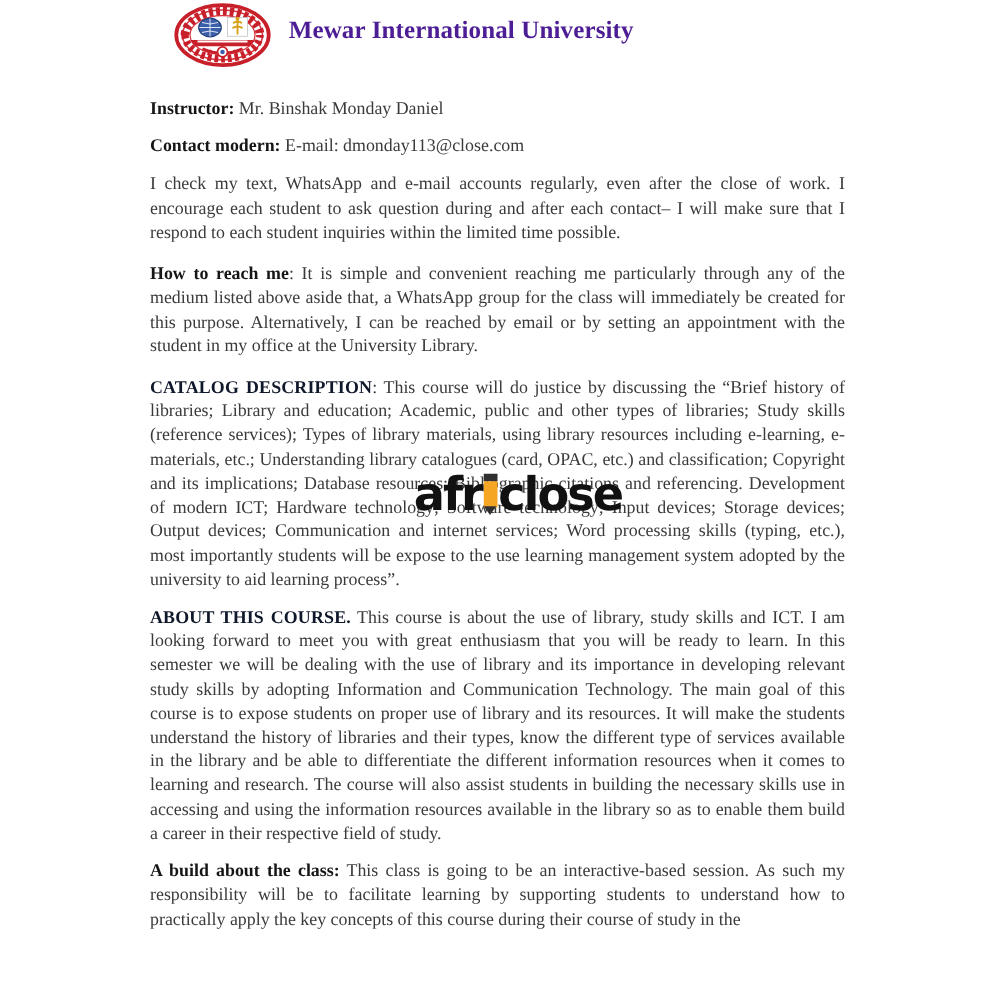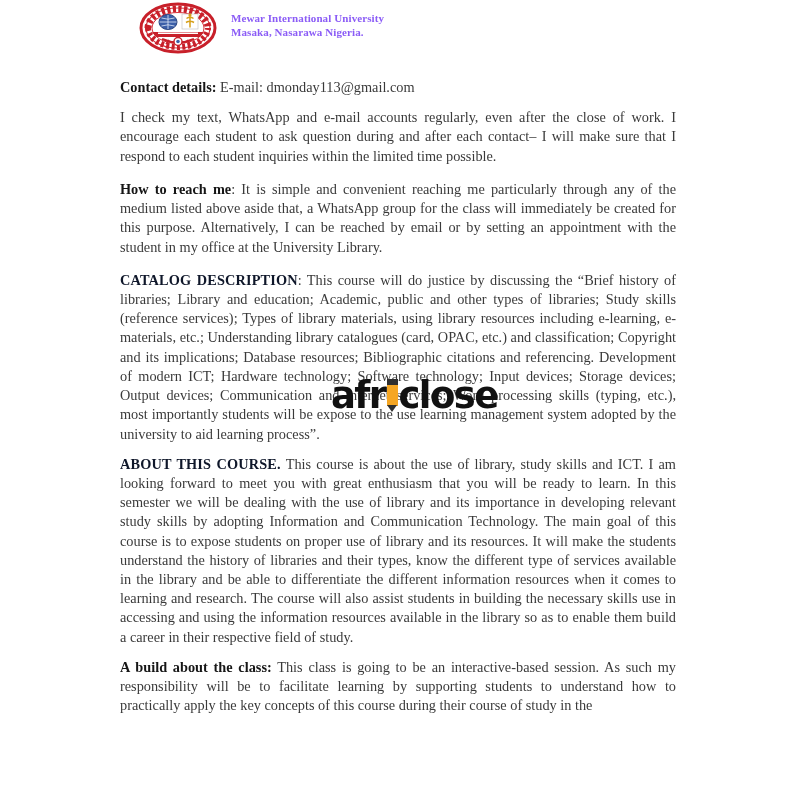--- a/index.html
+++ b/index.html
@@ -40,23 +40,23 @@
   .crest svg { display: block; }
 
   .univ-block {
     margin-left: 13px;
     padding-top: 9px;
     line-height: 1.30;
   }
   .univ-name, .univ-loc {
     font-family: "Liberation Serif", serif;
     font-weight: bold;
-    font-size: 11px;
+    font-size: 20px;
     letter-spacing: .1px;
-    color: #8b5cf6;
+    color: #4c1d95;
     white-space: nowrap;
   }
 
   
   .content {
     position: absolute;
     left: 120px;
     top: 78px;
     width: 556px;
   }
@@ -154,29 +154,31 @@
         <path d="M20 31.2 h40" stroke="#ffffff" stroke-width="1.6"></path>
 
         <path d="M24 37 q16 7 32 0" stroke="#c8202a" stroke-width="2.4" fill="none"></path>
         <circle cx="40" cy="39.5" r="4" fill="#ffffff" stroke="#c8202a" stroke-width="1.4"></circle>
         <circle cx="40" cy="39.5" r="1.8" fill="#3b5fa8"></circle>
         <path d="M31 38 l-3 4 M49 38 l3 4" stroke="#c8202a" stroke-width="1.6"></path>
       </svg>
     </div>
     <div class="univ-block">
       <div class="univ-name">Mewar International University</div>
-      <div class="univ-loc">Masaka, Nasarawa Nigeria.</div>
     </div>
   </div>
 
   <div class="content">
 
-
-    <p class="para">
-      <span class="lead">Contact details:</span><span> E-mail: dmonday113@gmail.com</span>
+    <p class="para">
+      <span class="lead">Instructor:</span><span> Mr. Binshak Monday Daniel</span>
+    </p>
+
+    <p class="para">
+      <span class="lead">Contact modern:</span><span> E-mail: dmonday113@close.com</span>
     </p>
 
 
     <p class="para gap-lg">
       <span>I check my text, WhatsApp and e-mail accounts regularly, even after the close of work. I encourage each student to ask question during and after each contact– I will make sure that I respond to each student inquiries within the limited time possible.</span>
     </p>
 
     <p class="para gap-lg">
       <span class="lead">How to reach me</span><span>: It is simple and convenient reaching me particularly through any of the medium listed above aside that, a WhatsApp group for the class will immediately be created for this purpose. Alternatively, I can be reached by email or by setting an appointment with the student in my office at the University Library.</span>
     </p>

